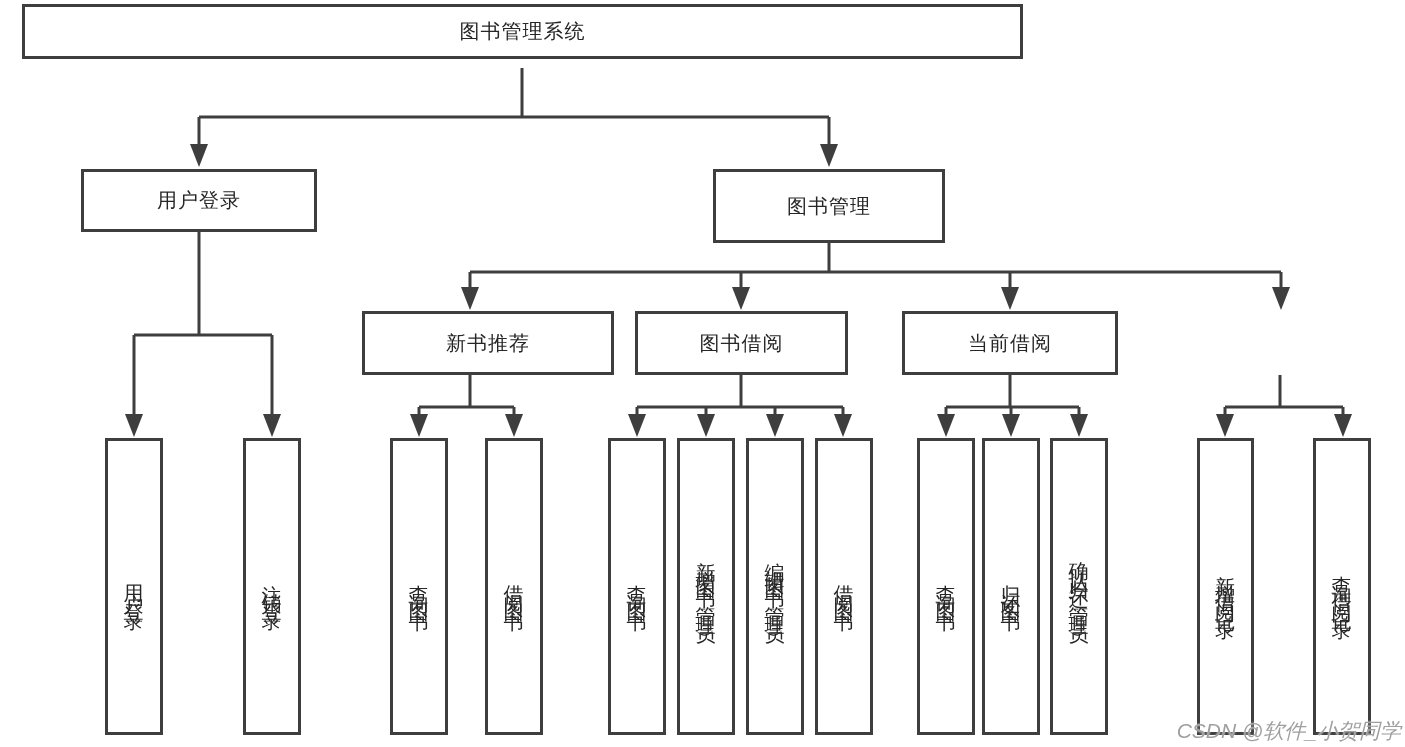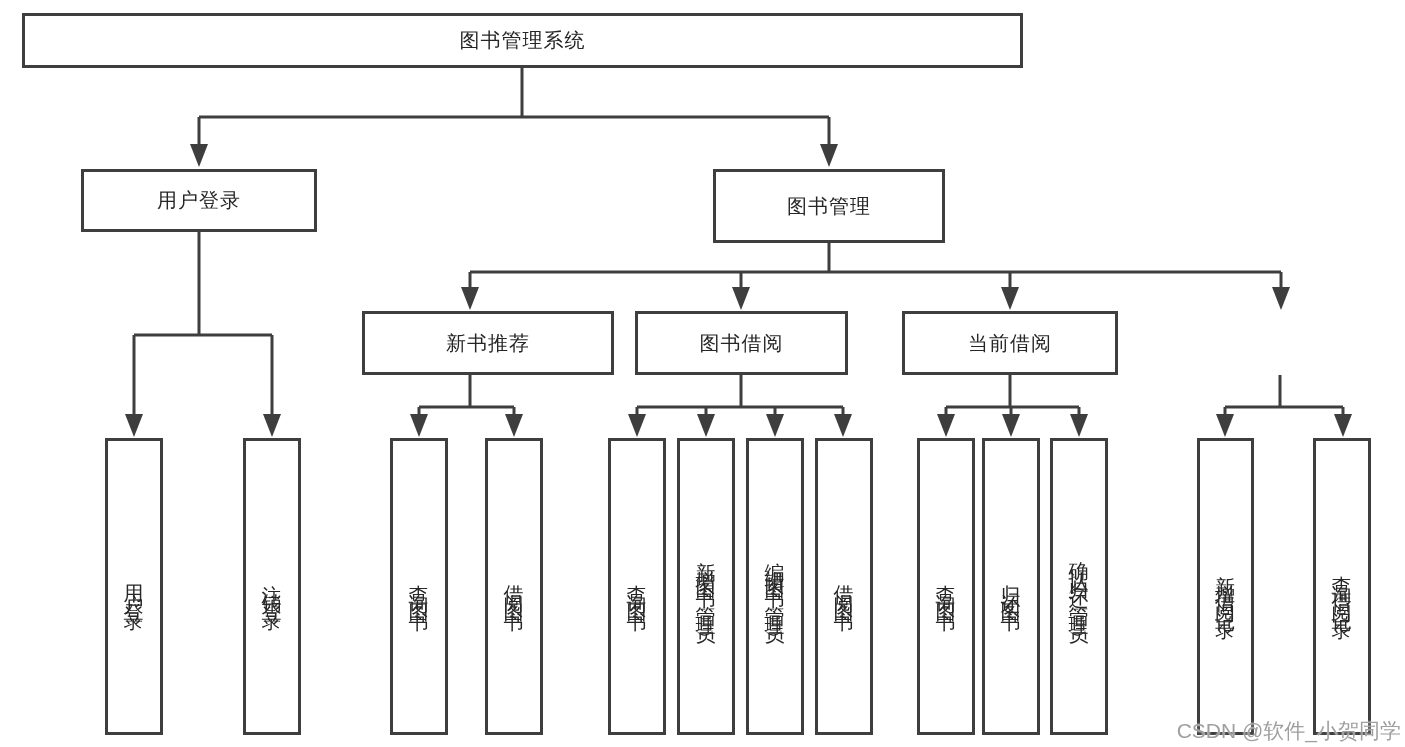--- a/index.html
+++ b/index.html
@@ -13,21 +13,21 @@
   svg.connectors { position:absolute; left:0; top:0; width:1405px; height:747px; }
   .box {
     position:absolute;
     box-sizing:border-box;
     border:3px solid #3e3e3e;
     background:#ffffff;
     display:flex; align-items:center; justify-content:center;
     color:#262626;
   }
   .hlabel { font-size:20px; letter-spacing:1px; white-space:nowrap; }
-  .root      { left:22px;  top:13px;  width:1001px; height:55px; }
+  .root      { left:22px;  top:4px;  width:1001px; height:55px; }
   .b-user    { left:81px;  top:169px; width:236px;  height:63px; }
   .b-mgmt    { left:713px; top:169px; width:232px;  height:74px; }
   .b-newrec  { left:362px; top:311px; width:252px;  height:64px; }
   .b-borrow  { left:635px; top:311px; width:213px;  height:64px; }
   .b-current { left:902px; top:311px; width:216px;  height:64px; }
   .b-records { left:1173px;top:311px; width:214px;  height:64px; }
   .leaf { top:438px; width:58px; height:297px; }
   .vtext {
     writing-mode:vertical-rl;
     text-orientation:mixed;
@@ -36,20 +36,21 @@
     line-height:1;
     color:#262626;
   }
   .watermark {
     position:absolute;
     right:4px; bottom:2px;
     font-size:21px;
     color:#9f9f9f;
     text-shadow:0 0 2px #ffffff;
     white-space:nowrap;
+    font-style:italic;
   }
 </style>
 </head>
 <body>
 
 <div id="canvas">
 
   <svg class="connectors" viewBox="0 0 1405 747" xmlns="http://www.w3.org/2000/svg">
     <g stroke="#3e3e3e" stroke-width="3" fill="none">
       <path d="M522 68 V117 M199 117 H829 M199 117 V150 M829 117 V150"></path>

